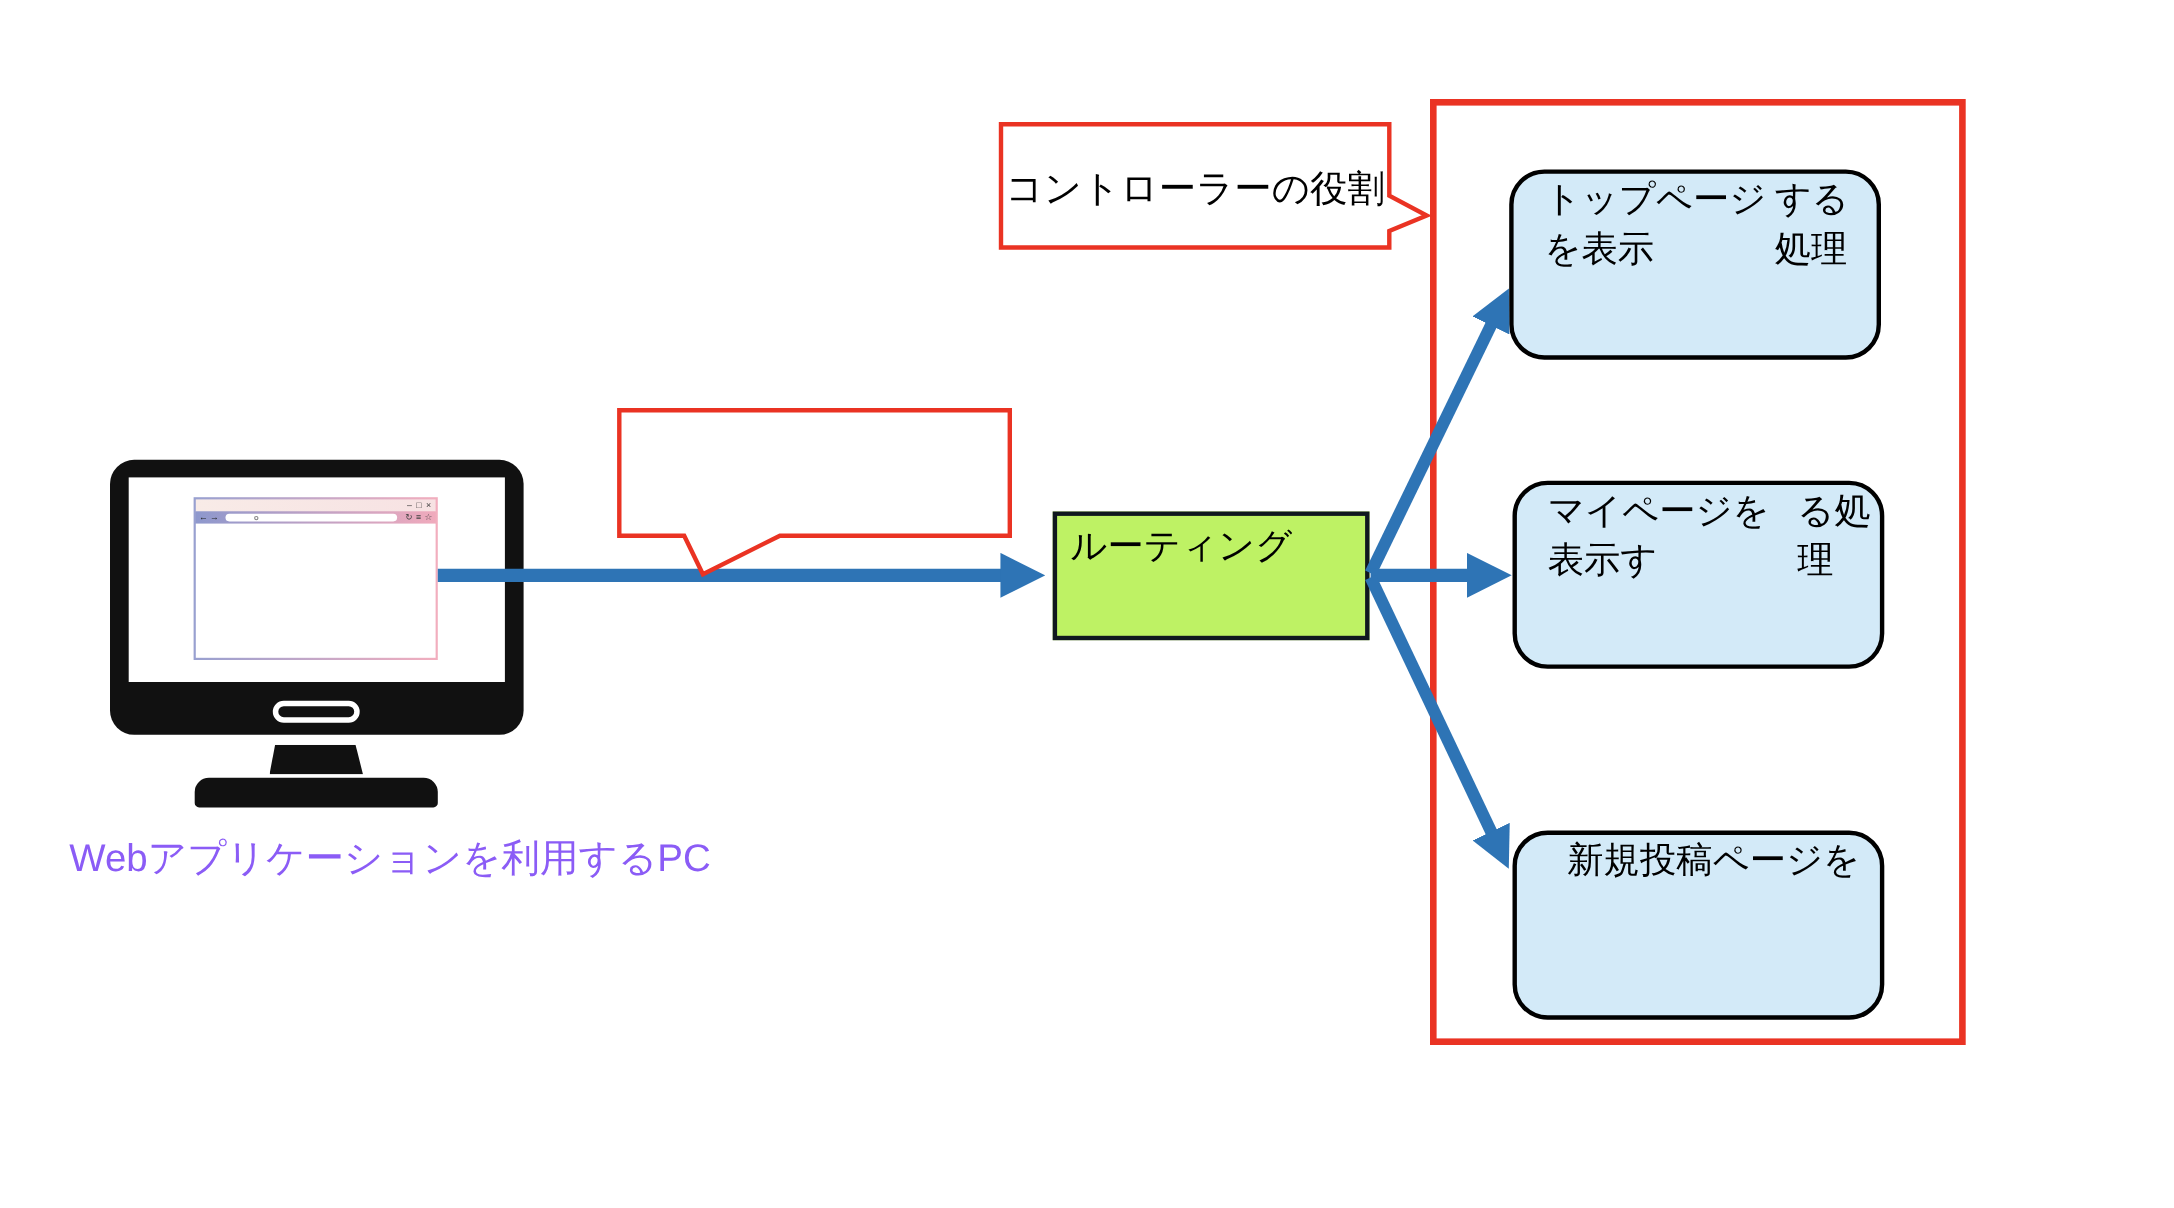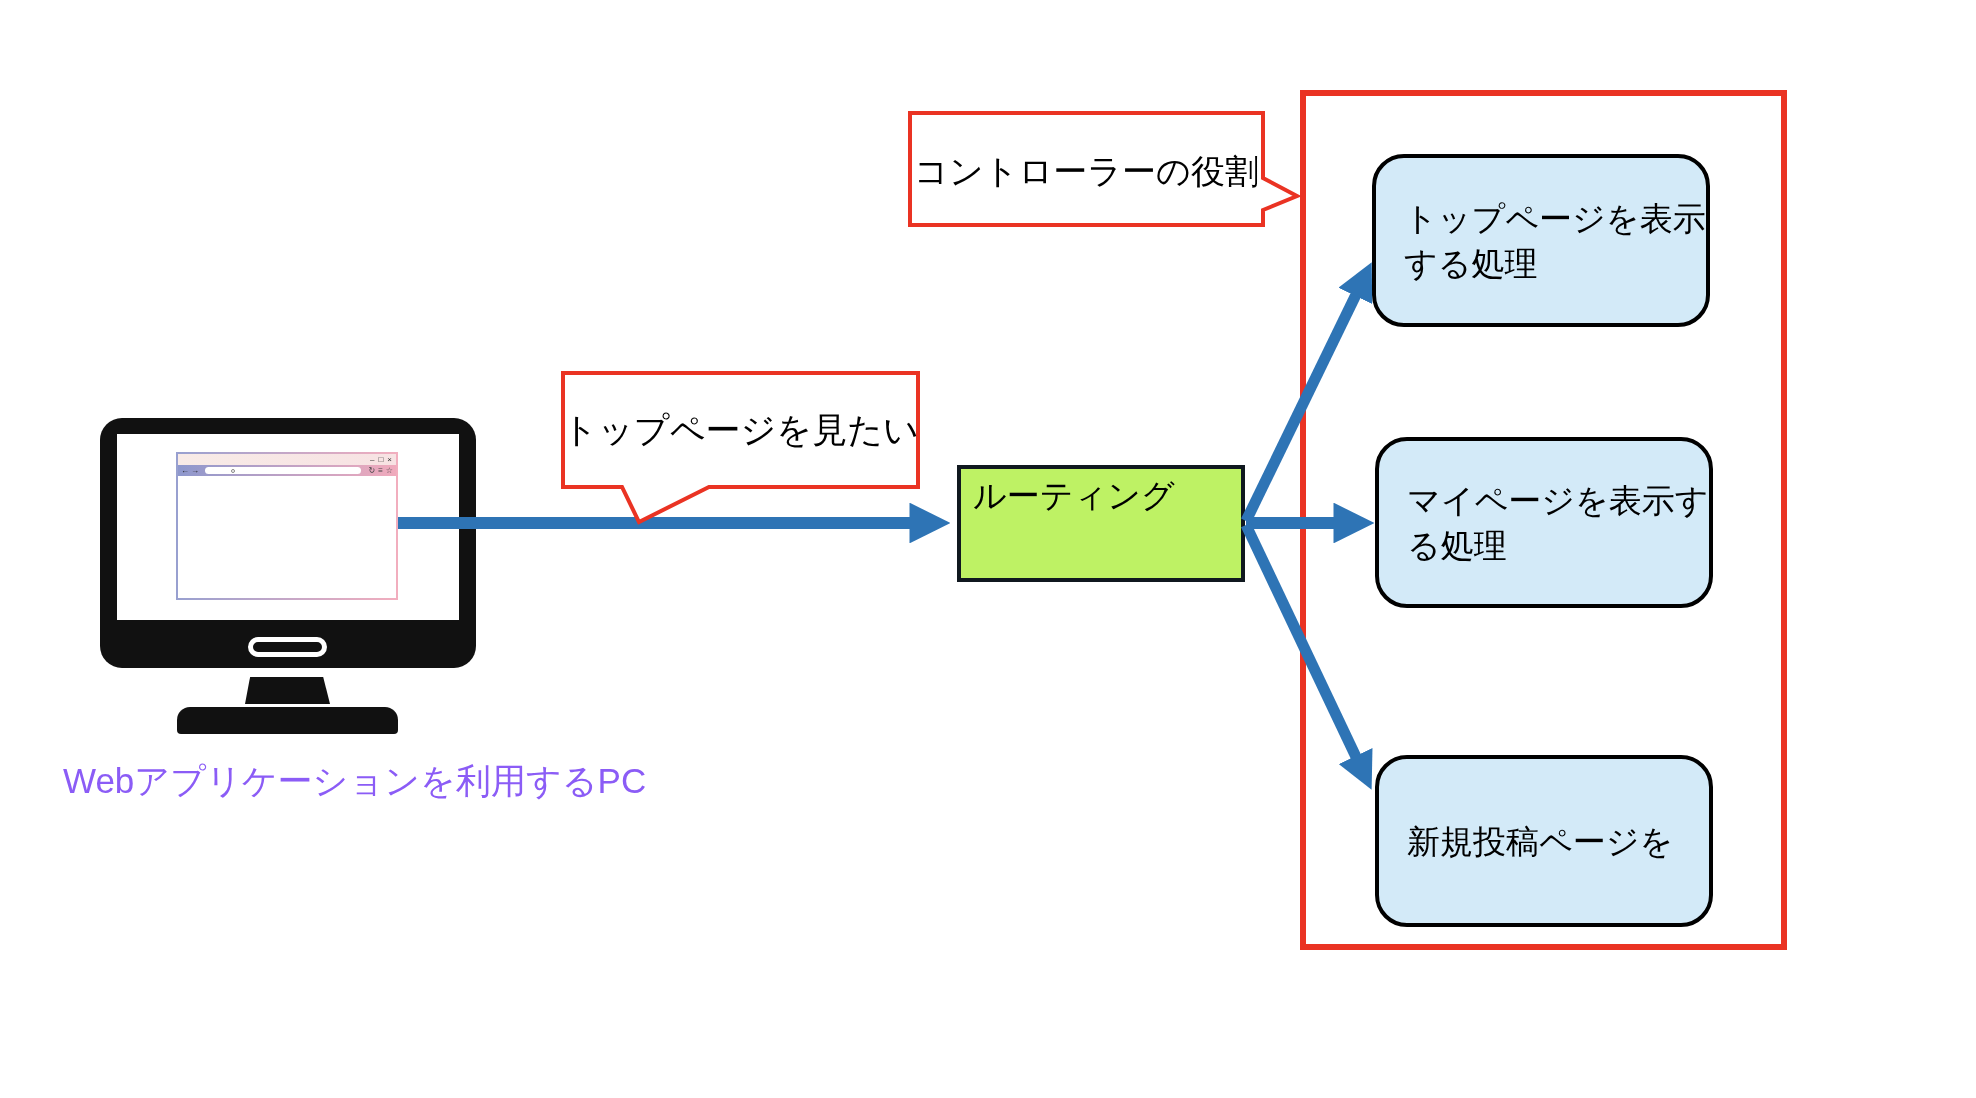--- a/index.html
+++ b/index.html
@@ -34,21 +34,21 @@
 
   
   .routing-box{position:absolute;left:957px;top:465px;width:288px;height:117px;background:#bef264;
     border:4px solid #10181f;padding:5px 0 0 12px;font-size:33px;line-height:44px;}
 
   
   .controller-container{position:absolute;left:1300px;top:90px;width:487px;height:860px;border:6px solid #ea3323;background:transparent;}
 
   
   .process-box{position:absolute;width:338px;background:#d3eaf8;border:4px solid #000;border-radius:32px;
-    display:flex;flex-direction:column;justify-content:center;padding-left:28px;font-size:33px;line-height:45px;}
+    display:flex;flex-direction:row;justify-content:center;padding-left:28px;font-size:33px;line-height:45px;}
   .process-top{left:1372px;top:154px;height:173px;}
   .process-mid{left:1375px;top:437px;height:171px;}
   .process-bottom{left:1375px;top:720px;height:172px;margin-top:35px;}
 
   
   .overlay{position:absolute;left:0;top:0;width:1976px;height:1098px;pointer-events:none;}
 
   
   .bubble-text{position:absolute;left:563px;top:373px;width:355px;height:114px;display:flex;align-items:center;justify-content:center;font-size:35px;white-space:nowrap;}
   .callout-text{position:absolute;left:910px;top:116px;width:353px;height:112px;display:flex;align-items:center;justify-content:center;font-size:34px;white-space:nowrap;}
@@ -115,16 +115,15 @@
 
     <line x1="1246" y1="521" x2="1366" y2="274" stroke="#2e74b5" stroke-width="11" marker-end="url(#ah)"></line>
     <line x1="1246" y1="523" x2="1360" y2="523" stroke="#2e74b5" stroke-width="12" marker-end="url(#ah)"></line>
     <line x1="1246" y1="525" x2="1366" y2="778" stroke="#2e74b5" stroke-width="11" marker-end="url(#ah)"></line>
 
     <path d="M563 373 H918 V487 H709 L639 522 L622 487 H563 Z" fill="#ffffff" stroke="#ea3323" stroke-width="4" stroke-linejoin="miter"></path>
 
     <path d="M910 113 H1263 V178 L1297 196 L1263 210 V225 H910 Z" fill="#ffffff" stroke="#ea3323" stroke-width="4" stroke-linejoin="miter"></path>
   </svg>
 
-  <div class="bubble-text">トップページを見たい</div>
   <div class="callout-text">コントローラーの役割</div>
 
 </div>
 
 </body></html>

